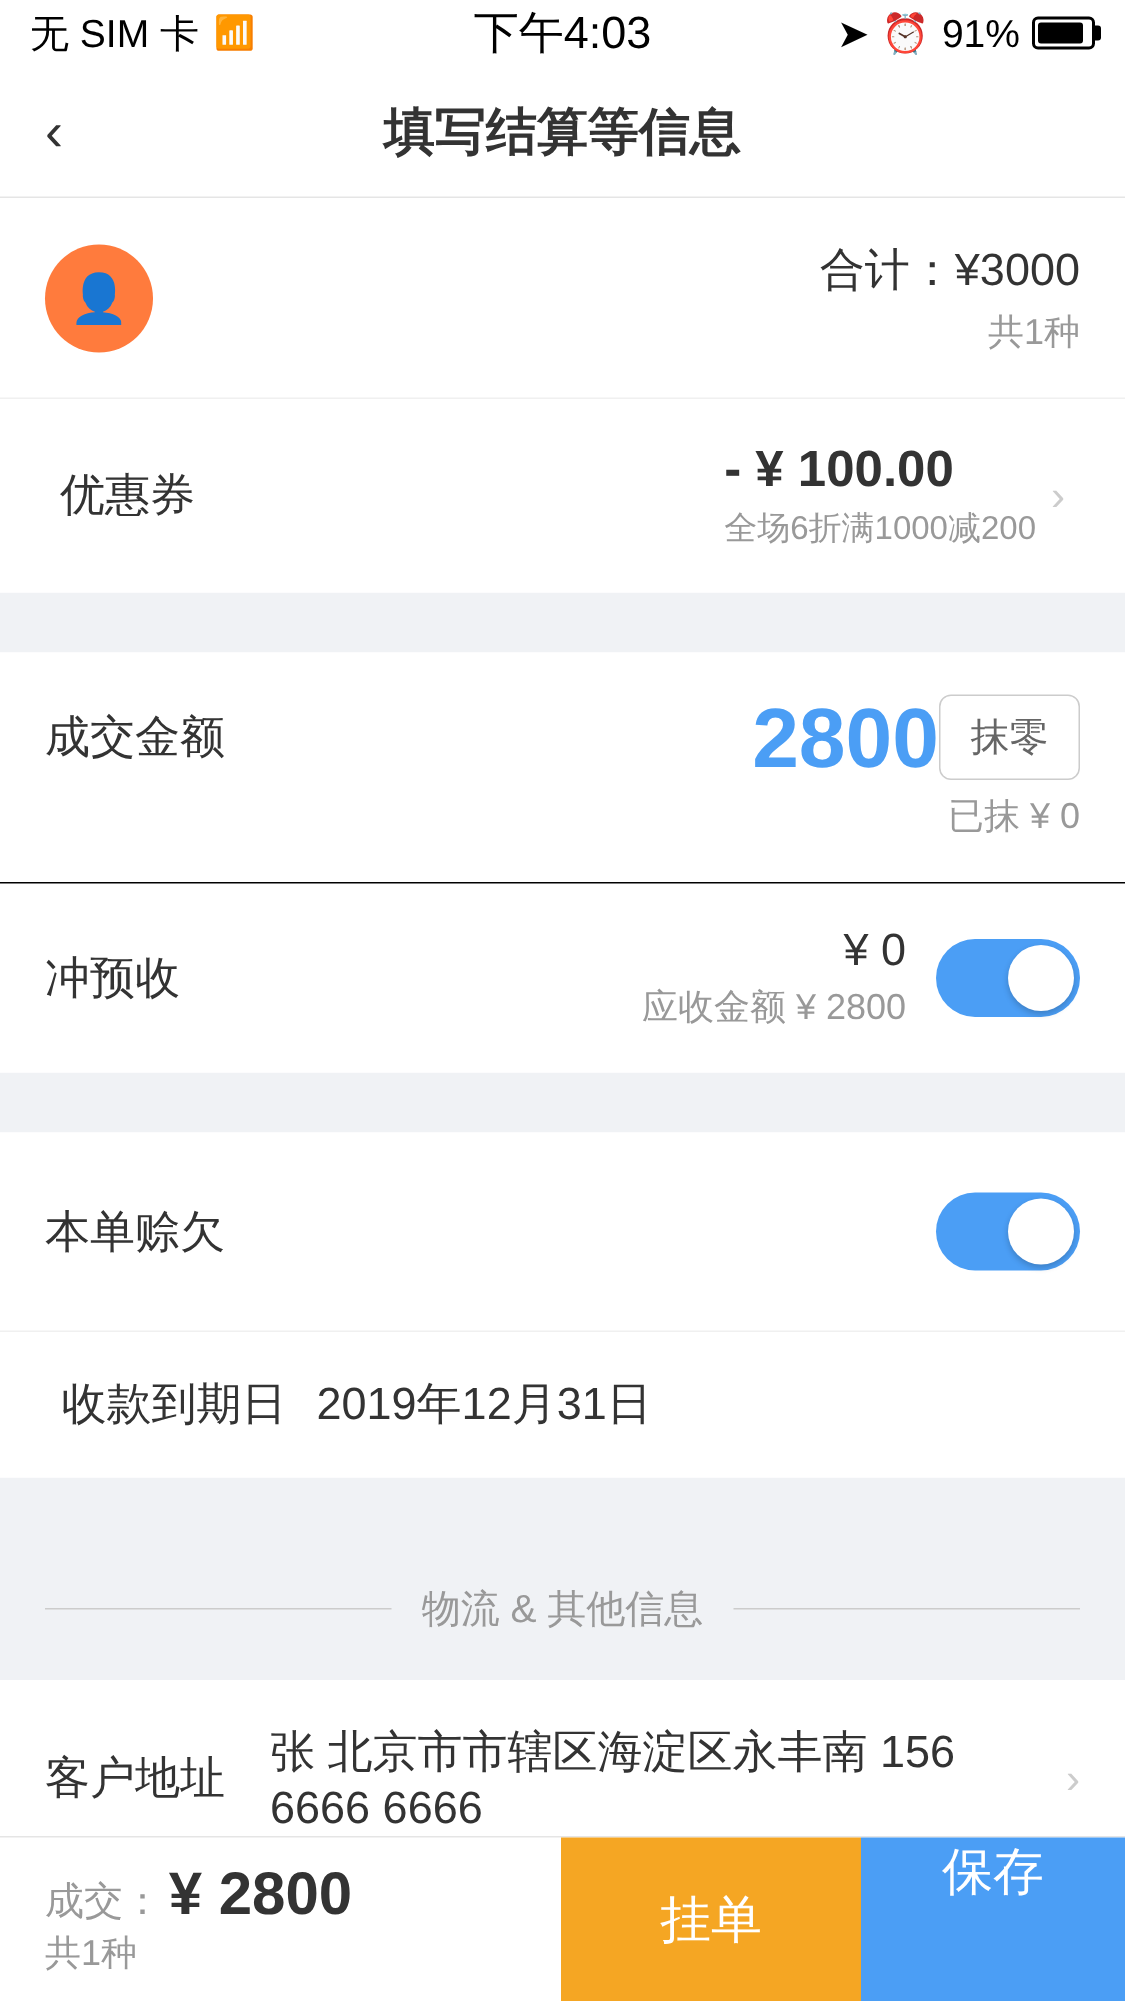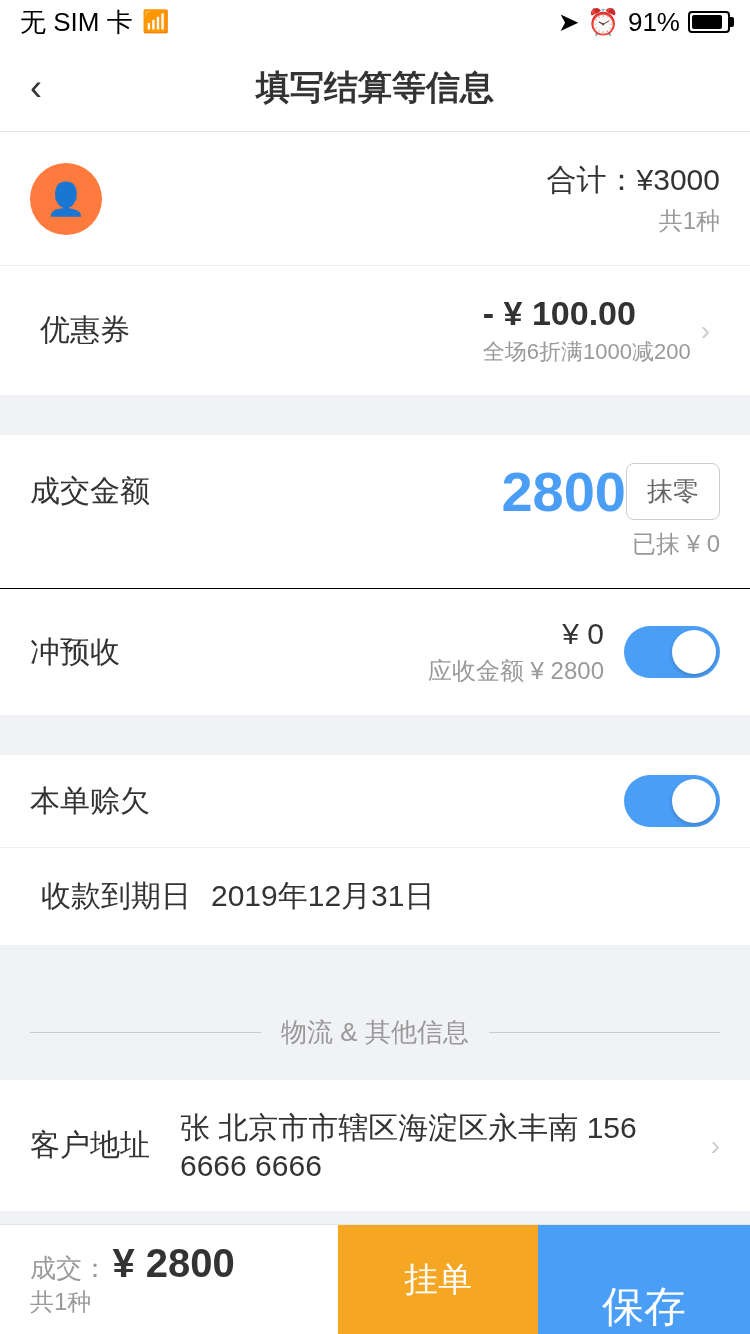--- a/index.html
+++ b/index.html
@@ -287,21 +287,21 @@
       border-radius: 50%;
       position: absolute;
       top: 4px;
       right: 4px;
       box-shadow: 0 2px 4px rgba(0,0,0,0.2);
     }
 
     
     .debt-section {
       background: #fff;
-      padding: 20px 30px;
+      padding: 40px 30px;
       display: flex;
       align-items: center;
       justify-content: space-between;
     }
     .debt-label {
       font-size: 30px;
       color: #333;
     }
 
     
@@ -410,40 +410,41 @@
       background: #f5a623;
       display: flex;
       align-items: center;
       justify-content: center;
       font-size: 34px;
       color: #fff;
       font-weight: 500;
       cursor: pointer;
     }
     .footer-btn-save {
-      width: 212px;
+      width: 176px;
       height: 110px;
       background: #4b9ef5;
       display: flex;
-      align-items: flex-end;
+      align-items: flex-start;
       justify-content: center;
-      font-size: 42px;
+      font-size: 34px;
       color: #fff;
       font-weight: 500;
       cursor: pointer;
     }
   </style>
 </head>
 <body>
 
 <div class="status-bar">
   <div class="status-left">
     <span>无 SIM 卡</span>
     <span class="wifi-icon">📶</span>
   </div>
+  <div class="status-center">下午4:03</div>
   <div class="status-right">
     <span>➤</span>
     <span>⏰</span>
     <span>91%</span>
     <div class="battery">
       <div class="battery-fill"></div>
     </div>
   </div>
 </div>
 

